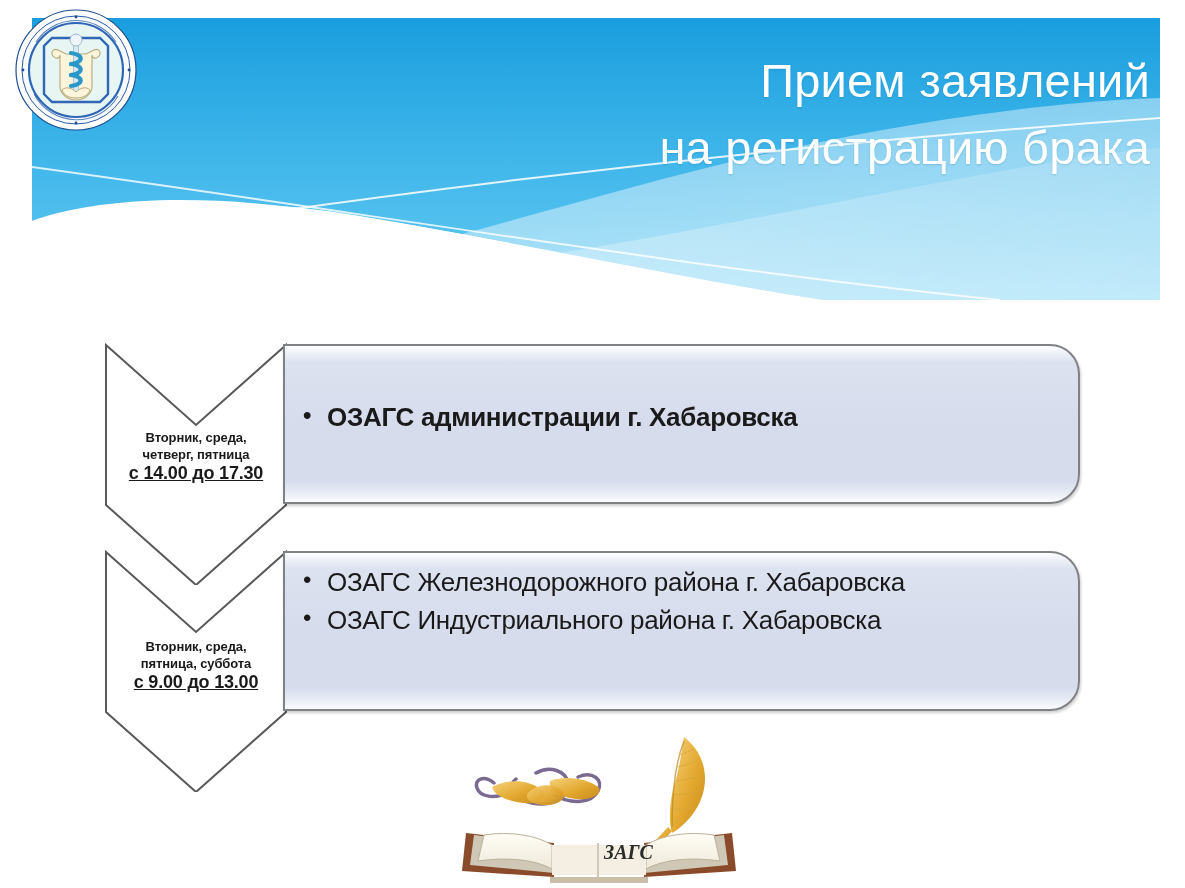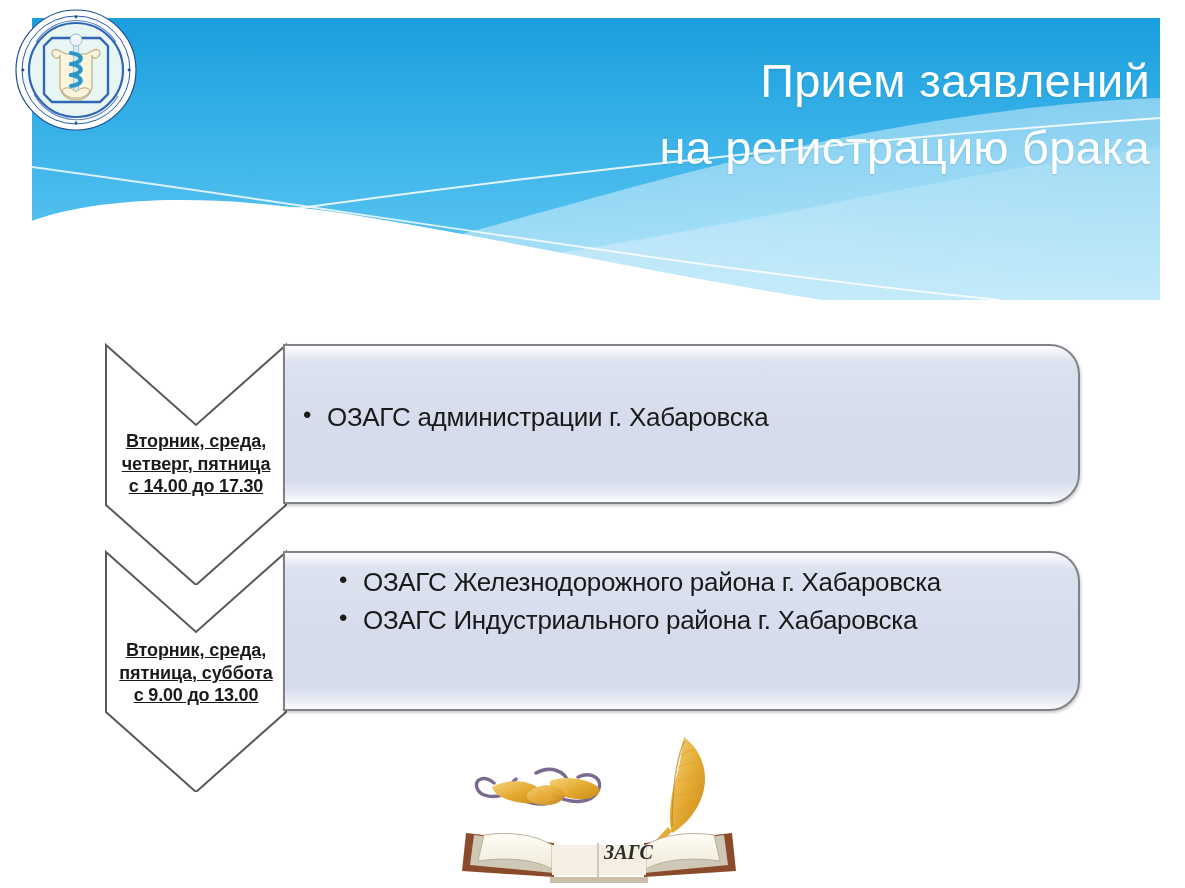--- a/index.html
+++ b/index.html
@@ -75,25 +75,24 @@
   }
   .chevron svg { display:block; }
   .chevron-text {
     position: absolute;
     left: 104px;
     width: 184px;
     text-align: center;
     color: #1a1a1a;
   }
   .chev-days {
-    font-size: 18px;
+    font-size: 13px;
     font-weight: bold;
     line-height: 1.28;
     letter-spacing: -0.1px;
-    text-decoration: underline;
   }
   .chev-hours {
     font-size: 18px;
     font-weight: bold;
     text-decoration: underline;
     letter-spacing: -0.2px;
   }
 
   
   .box {
@@ -132,22 +131,22 @@
     letter-spacing: -0.3px;
   }
   .bullets li::before {
     content: "\2022";
     position: absolute;
     left: 2px;
     top: -1px;
     font-size: 24px;
     color: #1a1a1a;
   }
-  .box-1 .bullets { padding: 56px 16px 0 16px; }
-  .box-2 .bullets { padding: 14px 0 0 16px; margin-left: 36px; }
+  .box-1 .bullets { padding: 56px 16px 0 16px; font-weight: bold; }
+  .box-2 .bullets { padding: 14px 0 0 16px; }
   .box-2 .bullets li { margin-bottom: 7px; }
 
   
   .illustration {
     position: absolute;
     left: 432px;
     top: 735px;
     width: 330px;
     height: 150px;
   }

